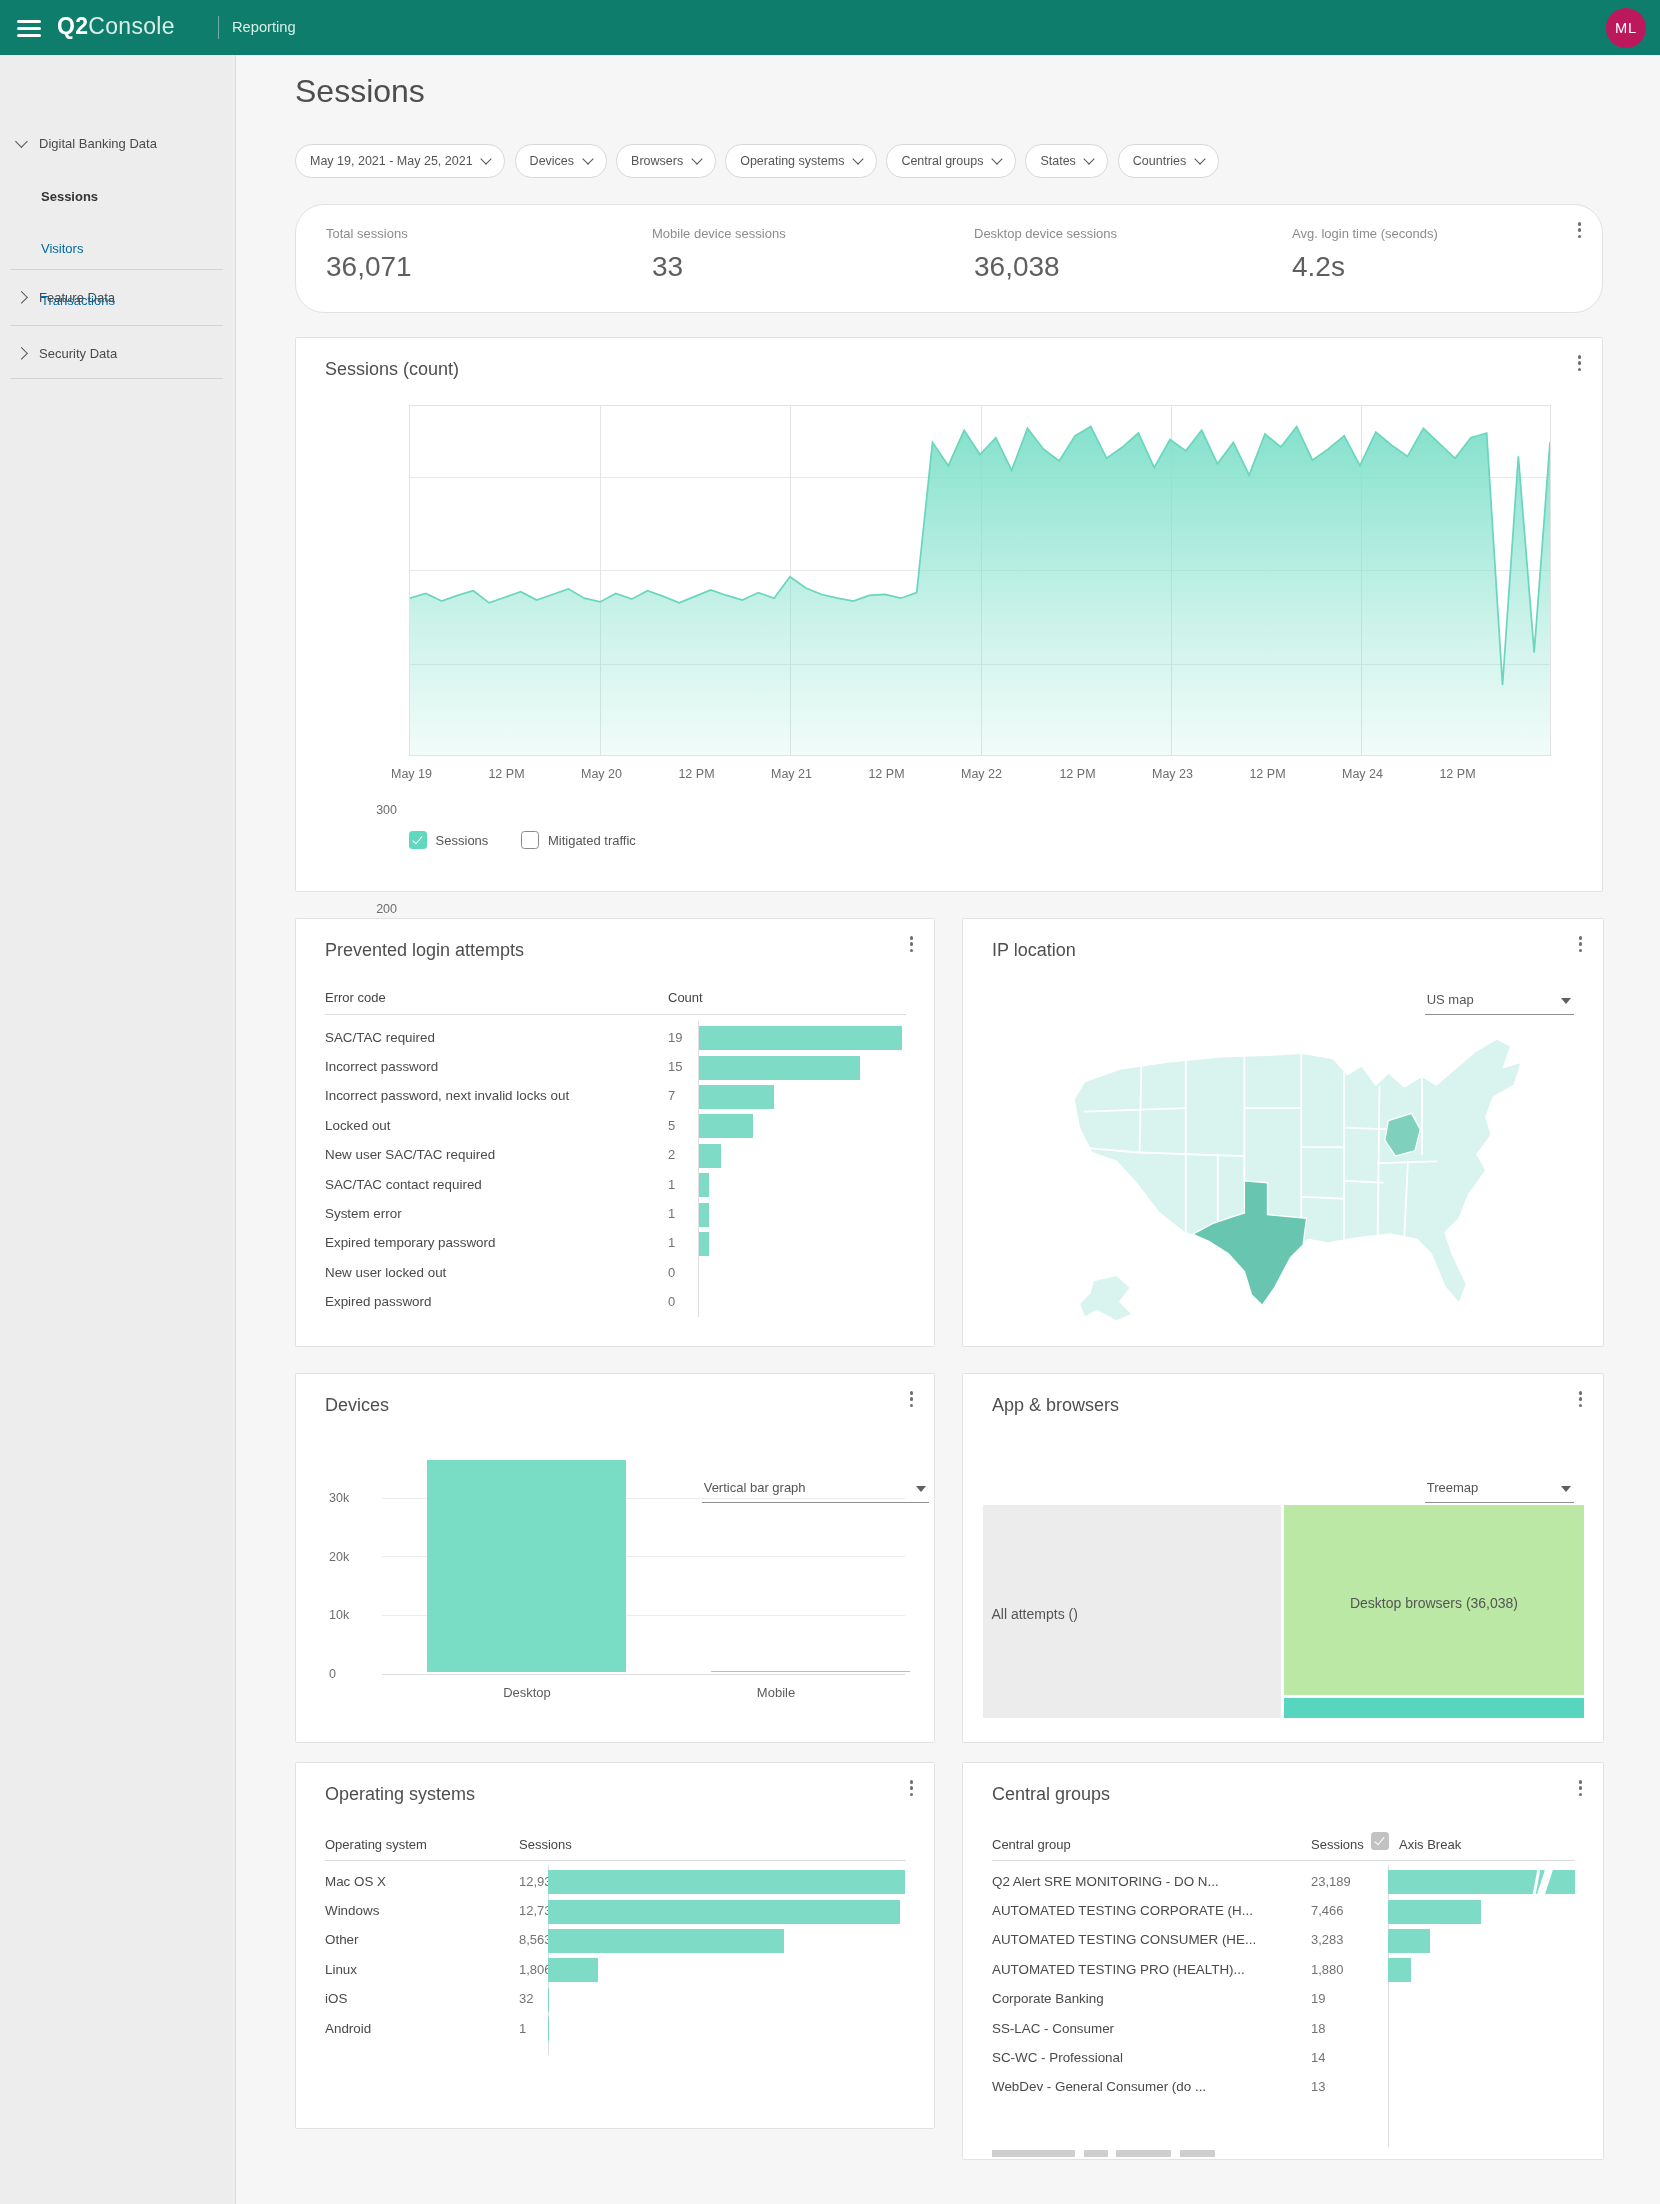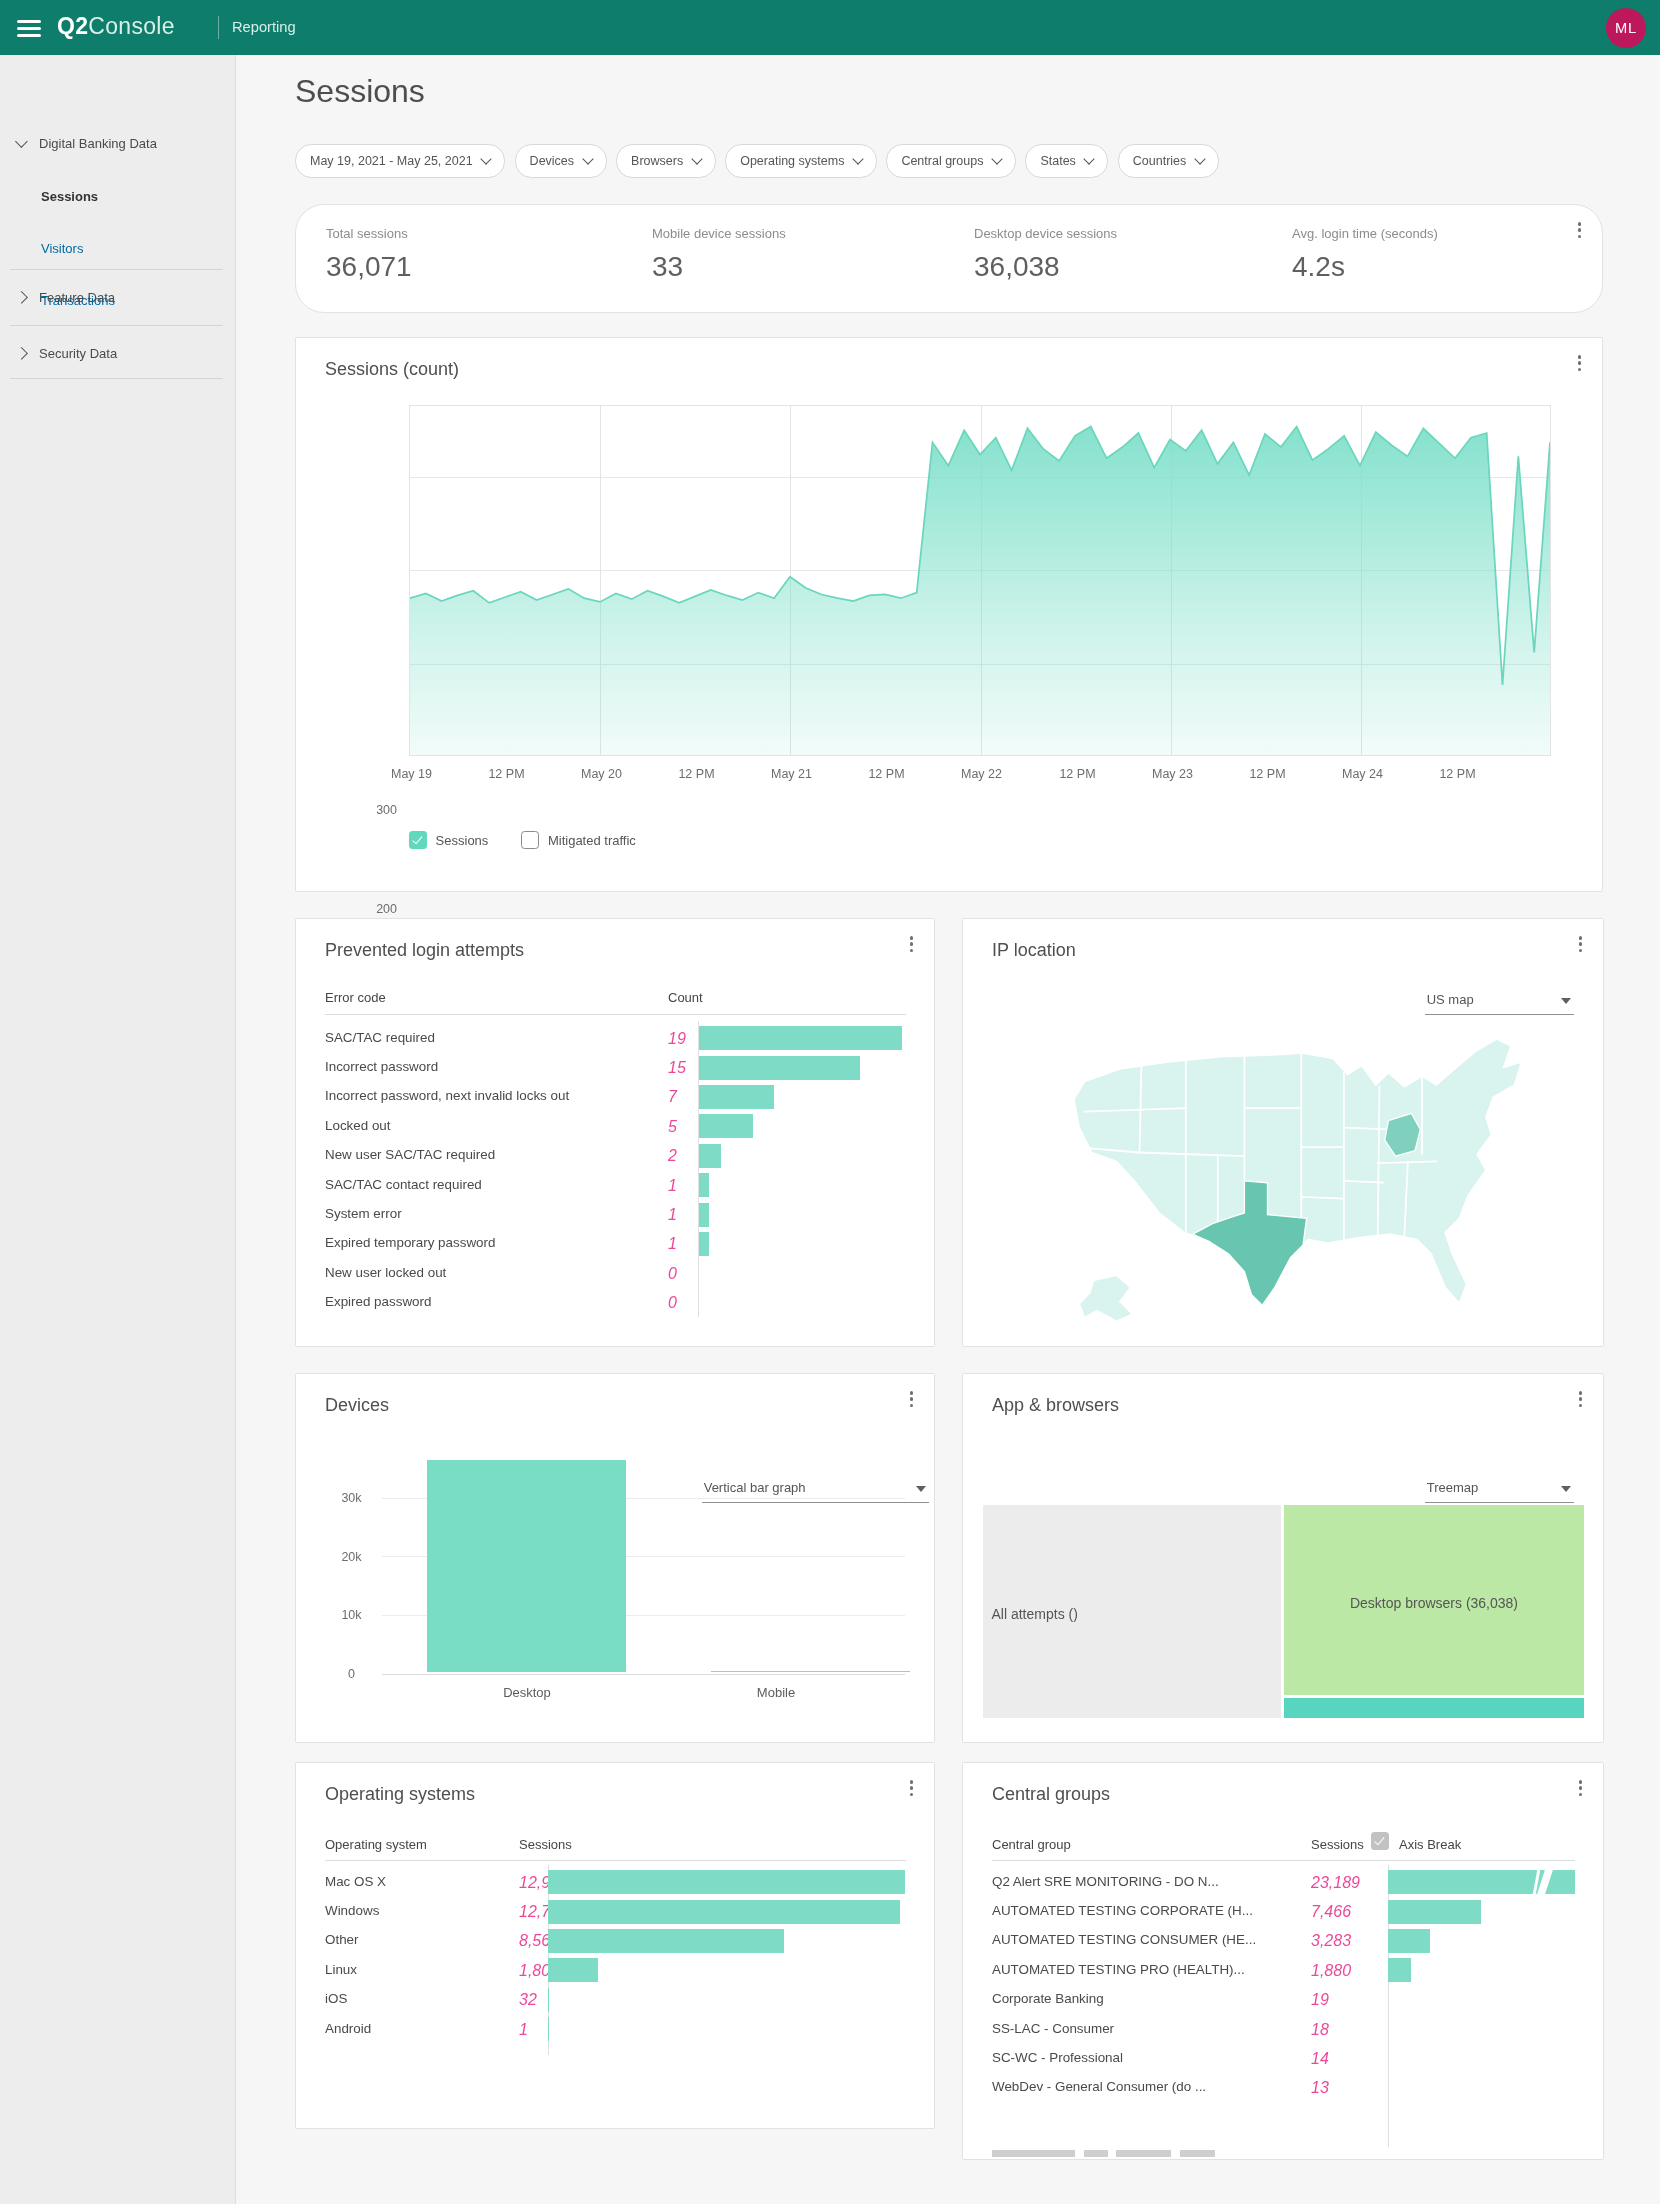--- a/index.html
+++ b/index.html
@@ -58,33 +58,33 @@
   .cb{width:18px;height:18px;border-radius:3.5px;box-sizing:border-box;position:relative;}
   .cb.on{background:#5fd8be;}
   .cb.off{background:#fff;border:1.7px solid #8b8b8b;}
   .cb.gray{background:#c2c2c2;}
   .cb.on::after,.cb.gray::after{content:"";position:absolute;left:6px;top:2.6px;width:4.3px;height:8.6px;
      border:solid #fff;border-width:0 1.7px 1.7px 0;transform:rotate(40deg);}
   
   .thead{position:absolute;font-size:13px;color:#454545;}
   .hrule{position:absolute;left:29px;height:0.9px;background:#dcdcdc;}
   .trow-label{position:absolute;font-size:13.4px;color:#4a4a4a;white-space:nowrap;}
-  .trow-val{position:absolute;font-size:16px;color:#ec4899;font-style:italic;}
+  .trow-val{position:absolute;font-size:13px;color:#737373;}
   .hbar{position:absolute;height:24px;background:#7edcc6;}
   .vaxis{position:absolute;width:0.9px;background:#e0e0e0;}
   
   .prevented{left:295px;top:918px;width:640px;height:429px;}
   .iploc{left:962px;top:918px;width:642px;height:429px;}
   .devices{left:295px;top:1373px;width:640px;height:370px;}
   .appbr{left:962px;top:1373px;width:642px;height:370px;}
   .osys{left:295px;top:1762px;width:640px;height:367px;}
   .central{left:962px;top:1762px;width:642px;height:398px;overflow:hidden;}
   
   .dev-gl{position:absolute;left:86px;width:523px;height:0.9px;background:#ececec;}
-  .dev-ylab{position:absolute;width:45px;text-align:center;font-size:12.5px;color:#6d6d6d;}
+  .dev-ylab{position:absolute;width:45px;text-align:left;font-size:12.5px;color:#6d6d6d;}
   .dev-bar{position:absolute;bottom:70px;width:199px;background:#79dcc5;}
   .dev-xlab{position:absolute;top:311px;width:138px;text-align:center;font-size:13px;color:#5c5c5c;}
   
   .tm-box{position:absolute;}
   .tm-gray{background:#ececec;}
   .tm-green{background:#bce8a5;}
   .tm-teal{background:#58d5bf;}
   .tm-label{position:absolute;font-size:14px;color:#555;}
   
   .axis-break{position:absolute;right:26px;top:-1.7px;width:7.8px;height:28px;background:#fff;transform:skewX(-18deg);}

